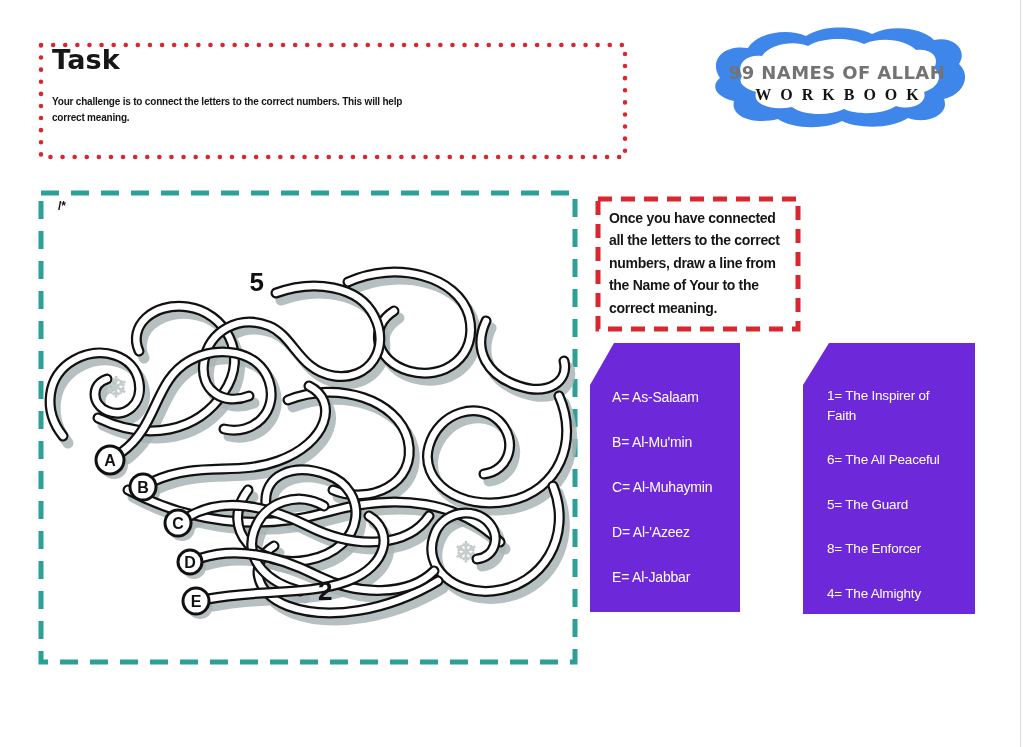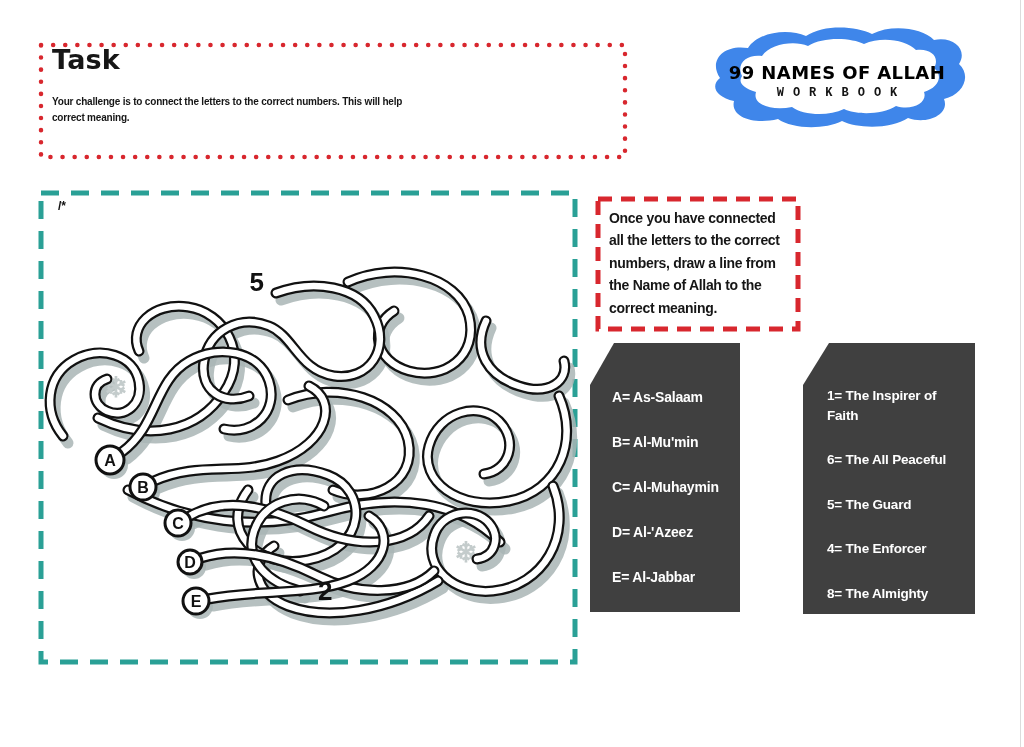--- a/index.html
+++ b/index.html
@@ -12,37 +12,37 @@
   #task-box{left:38px;top:42px;width:590px;height:118px;}
   #task-title{position:absolute;left:14px;top:2px;font-family:"DejaVu Sans",sans-serif;
               font-weight:800;font-size:27px;letter-spacing:.2px;}
   #task-text{position:absolute;left:14px;top:52px;font-weight:700;font-size:10px;
              letter-spacing:-.2px;line-height:1.55;white-space:nowrap;}
 
   
   #logo{left:706px;top:22px;width:262px;height:108px;}
   #logo-title{position:absolute;left:0;top:40px;width:100%;text-align:center;
               font-family:"DejaVu Sans",sans-serif;font-weight:800;font-size:18px;
-              color:#000000;letter-spacing:.4px;}
+              color:#737373;letter-spacing:.4px;}
   #logo-subtitle{position:absolute;left:0;top:64px;width:100%;text-align:center;
-              font-family:Liberation Mono, monospace;font-weight:700;font-size:12px;
+              font-family:Liberation Serif, serif;font-weight:700;font-size:16px;
               color:#141414;letter-spacing:9px;text-indent:9px;}
 
   
   #puzzle-box{left:38px;top:190px;width:540px;height:475px;}
   #tangle{position:absolute;left:0;top:0;}
   #tangle text{font-family:"Liberation Sans",sans-serif;font-weight:800;fill:#111;}
 
   
   #instruction-box{left:595px;top:196px;width:206px;height:136px;}
   #instruction-text{position:absolute;left:14px;top:11px;font-weight:700;font-size:14px;
                     letter-spacing:-.3px;line-height:1.6;}
 
   
-  .panel{background:#404040;color:#ffffff;font-weight:700;}
+  .panel{background:#6d28d9;color:#ffffff;font-weight:400;}
   #names-panel{left:590px;top:343px;width:150px;height:269px;
                clip-path:polygon(24px 0,100% 0,100% 100%,0 100%,0 42px);}
   #names-panel .panel-items{padding:46px 8px 0 22px;}
   #names-panel .list-item{font-size:14px;margin-bottom:29px;letter-spacing:-.2px;}
   #meanings-panel{left:803px;top:343px;width:172px;height:271px;
                clip-path:polygon(26px 0,100% 0,100% 100%,0 100%,0 42px);}
   #meanings-panel .panel-items{padding:43px 26px 0 24px;}
   #meanings-panel .list-item{font-size:13.5px;margin-bottom:25px;letter-spacing:-.2px;line-height:1.45;}
 
   #page-edge{left:1020px;top:0;width:1px;height:747px;background:#dcdcdc;}
@@ -162,39 +162,39 @@
   </div>
 
   <div id="instruction-box" class="abs">
     <svg class="border-svg" width="206" height="136">
       <rect x="3" y="3" width="200" height="130" fill="none" stroke="#d8272e" stroke-width="5" stroke-dasharray="14 9"></rect>
     </svg>
     <div id="instruction-text">
       <div>Once you have connected</div>
       <div>all the letters to the correct</div>
       <div>numbers, draw a line from</div>
-      <div>the Name of Allah to the</div>
+      <div>the Name of Your to the</div>
       <div>correct meaning.</div>
     </div>
   </div>
 
   <div id="names-panel" class="abs panel">
     <div class="panel-items">
       <div class="list-item">A= As-Salaam</div>
       <div class="list-item">B= Al-Mu'min</div>
       <div class="list-item">C= Al-Muhaymin</div>
       <div class="list-item">D= Al-'Azeez</div>
       <div class="list-item">E= Al-Jabbar</div>
     </div>
   </div>
 
   <div id="meanings-panel" class="abs panel">
     <div class="panel-items">
       <div class="list-item">1= The Inspirer of Faith</div>
       <div class="list-item">6= The All Peaceful</div>
       <div class="list-item">5= The Guard</div>
-      <div class="list-item">4= The Enforcer</div>
-      <div class="list-item">8= The Almighty</div>
+      <div class="list-item">8= The Enforcer</div>
+      <div class="list-item">4= The Almighty</div>
     </div>
   </div>
 
   <div id="page-edge" class="abs"></div>
 </div>
 
 </body></html>

